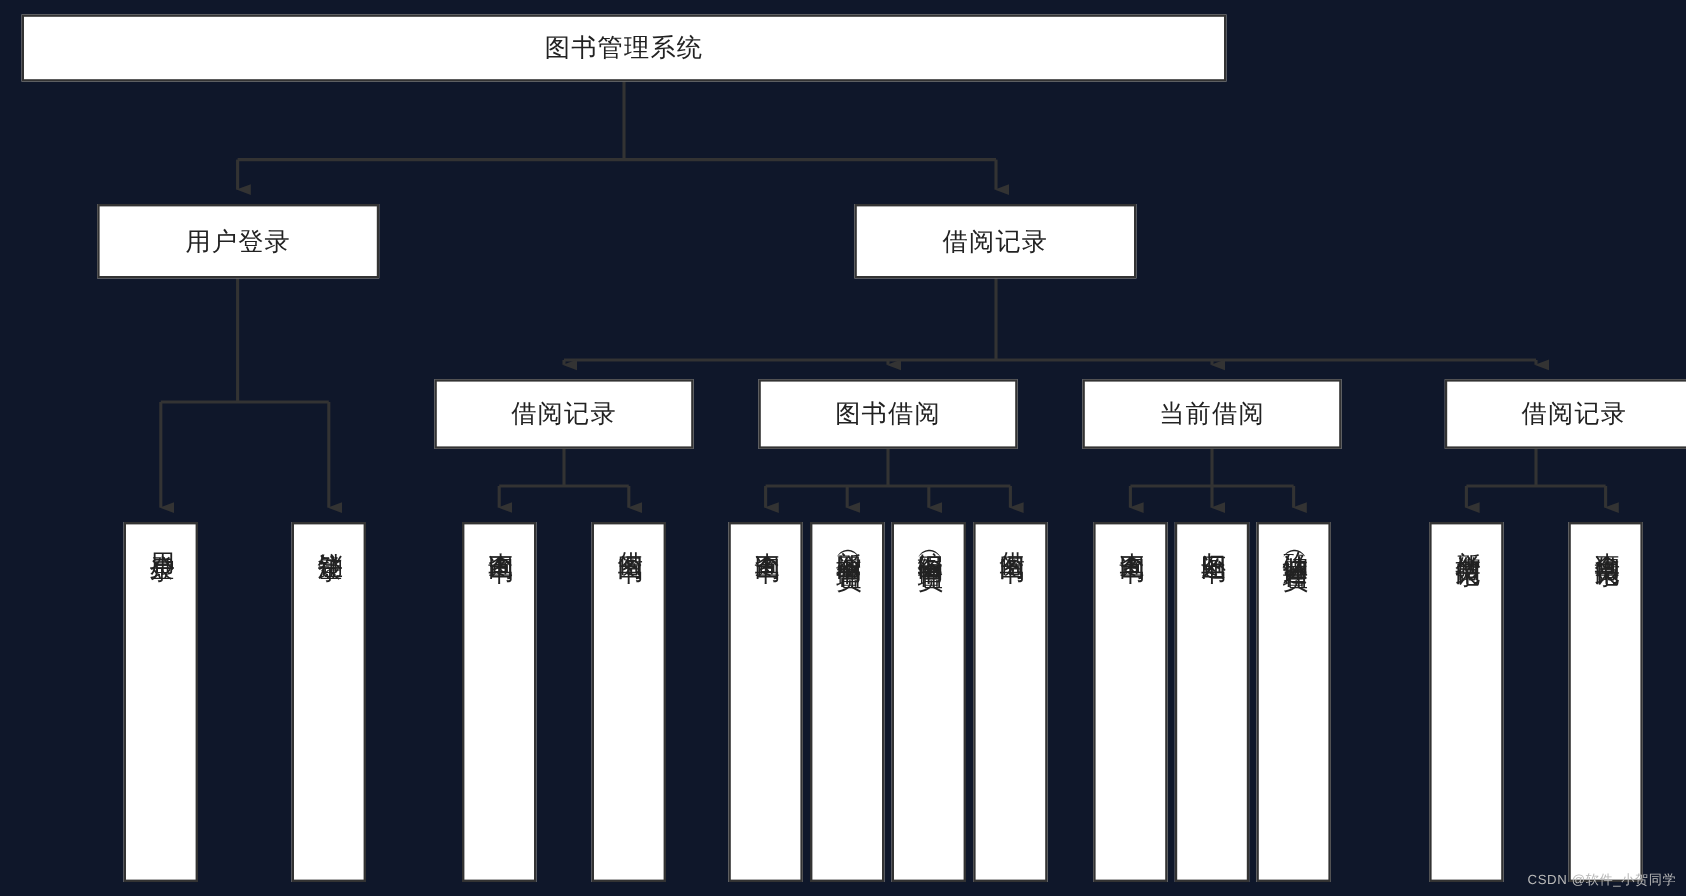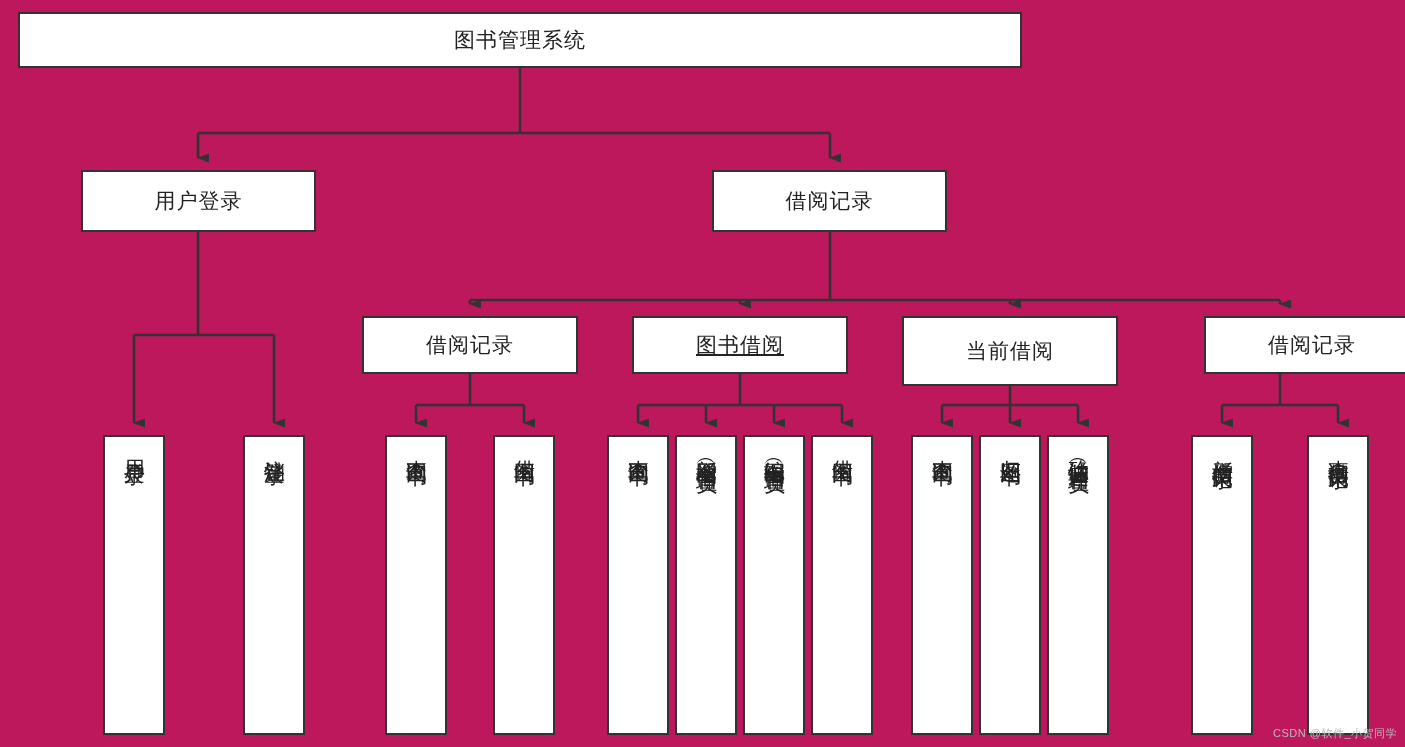--- a/index.html
+++ b/index.html
@@ -7,21 +7,21 @@
     padding: 0;
     background: #ffffff;
   }
   body {
     font-family: "Liberation Sans", "DejaVu Sans", sans-serif;
   }
   #canvas {
     position: relative;
     width: 1405px;
     height: 747px;
-    background: #be185d;
+    background: #0f172a;
     overflow: hidden;
   }
   svg#edges {
     position: absolute;
     left: 0;
     top: 0;
     width: 1405px;
     height: 747px;
   }
   .node {
@@ -125,24 +125,24 @@
   <div class="node horiz" style="left:81px; top:170px; width:235px; height:62px;">
     <span>用户登录</span>
   </div>
   <div class="node horiz" style="left:712px; top:170px; width:235px; height:62px;">
     <span>借阅记录</span>
   </div>
 
   <div class="node horiz" style="left:362px; top:316px; width:216px; height:58px;">
     <span>借阅记录</span>
   </div>
-  <div class="node horiz" style="left:632px; top:316px; width:216px; height:58px;text-decoration:underline;">
+  <div class="node horiz" style="left:632px; top:316px; width:216px; height:58px;">
     <span>图书借阅</span>
   </div>
-  <div class="node horiz" style="left:902px; top:316px; width:216px; height:70px;">
+  <div class="node horiz" style="left:902px; top:316px; width:216px; height:58px;">
     <span>当前借阅</span>
   </div>
   <div class="node horiz" style="left:1204px; top:316px; width:216px; height:58px;">
     <span>借阅记录</span>
   </div>
 
   <div class="node vert" style="left:103px; top:435px; width:62px; height:300px;">
     <span class="vlabel">用户登录</span>
   </div>
   <div class="node vert" style="left:243px; top:435px; width:62px; height:300px;">

